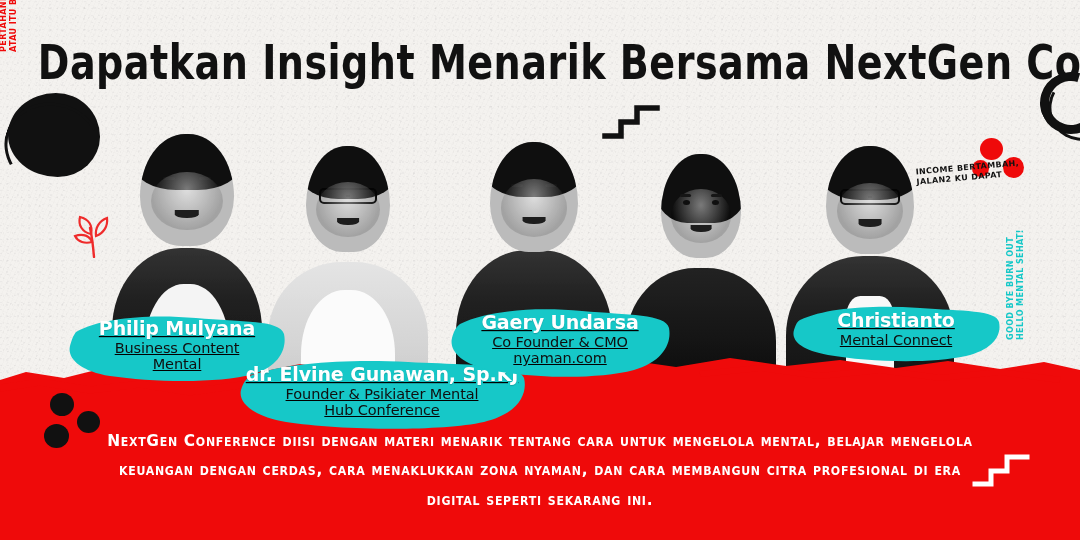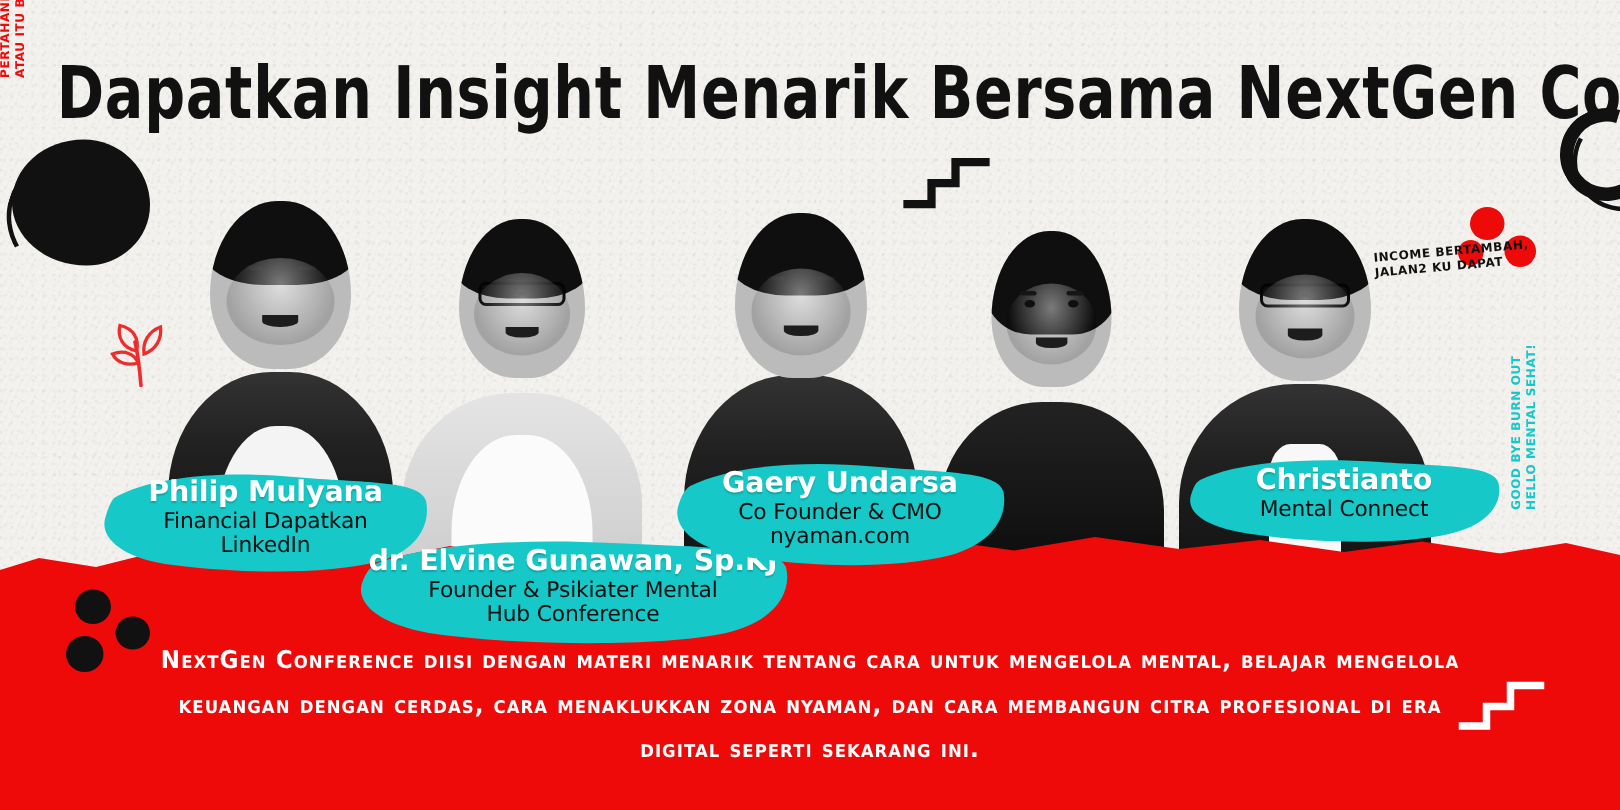--- a/index.html
+++ b/index.html
@@ -178,20 +178,21 @@
     position:absolute; left:0; top:358px; width:1080px; height:182px;
     z-index:20;
   }
 
   
   .label {
     position:absolute;
     z-index:24;
     text-align:center;
     line-height:1.14;
+    text-decoration:underline;
   }
   .brush {
     position:absolute; left:0; top:0; width:100%; height:100%;
     z-index:-1;
   }
   .label .name {
     font-family:"DejaVu Sans", sans-serif;
     font-weight:700;
     color:#ffffff;
     font-size:19px;
@@ -351,22 +352,22 @@
   <svg class="stairs-white" viewBox="0 0 58 42">
     <path d="M3 36 L19 36 L19 23 L35 23 L35 9 L55 9" fill="none" stroke="#ffffff" stroke-width="5" stroke-linecap="square"></path>
   </svg>
 
   <div class="label" style="left:66px; top:312px; width:222px; height:72px; padding-top:6px;">
     <svg class="brush" viewBox="0 0 222 72" preserveAspectRatio="none">
       <path d="M10,20 C36,5 86,2 130,6 C176,10 214,8 218,22 C221,36 214,54 188,62
                C150,72 86,70 44,64 C14,59 1,46 4,34 C6,27 7,24 10,20 Z" fill="#16c8c8"></path>
     </svg>
     <div class="name">Philip Mulyana</div>
-    <div class="role">Financial Dapatkan</div>
-    <div class="role">LinkedIn</div>
+    <div class="role">Business Content</div>
+    <div class="role">Mental</div>
   </div>
 
   <div class="label" style="left:236px; top:358px; width:292px; height:72px; padding-top:6px;">
     <svg class="brush" viewBox="0 0 292 72" preserveAspectRatio="none">
       <path d="M14,18 C50,4 116,1 172,4 C230,7 282,6 288,20 C292,36 282,56 248,64
                C202,74 102,72 50,64 C16,58 2,44 5,32 C7,25 10,21 14,18 Z" fill="#16c8c8"></path>
     </svg>
     <div class="name">dr. Elvine Gunawan, Sp.KJ</div>
     <div class="role">Founder &amp; Psikiater Mental</div>
     <div class="role">Hub Conference</div>

